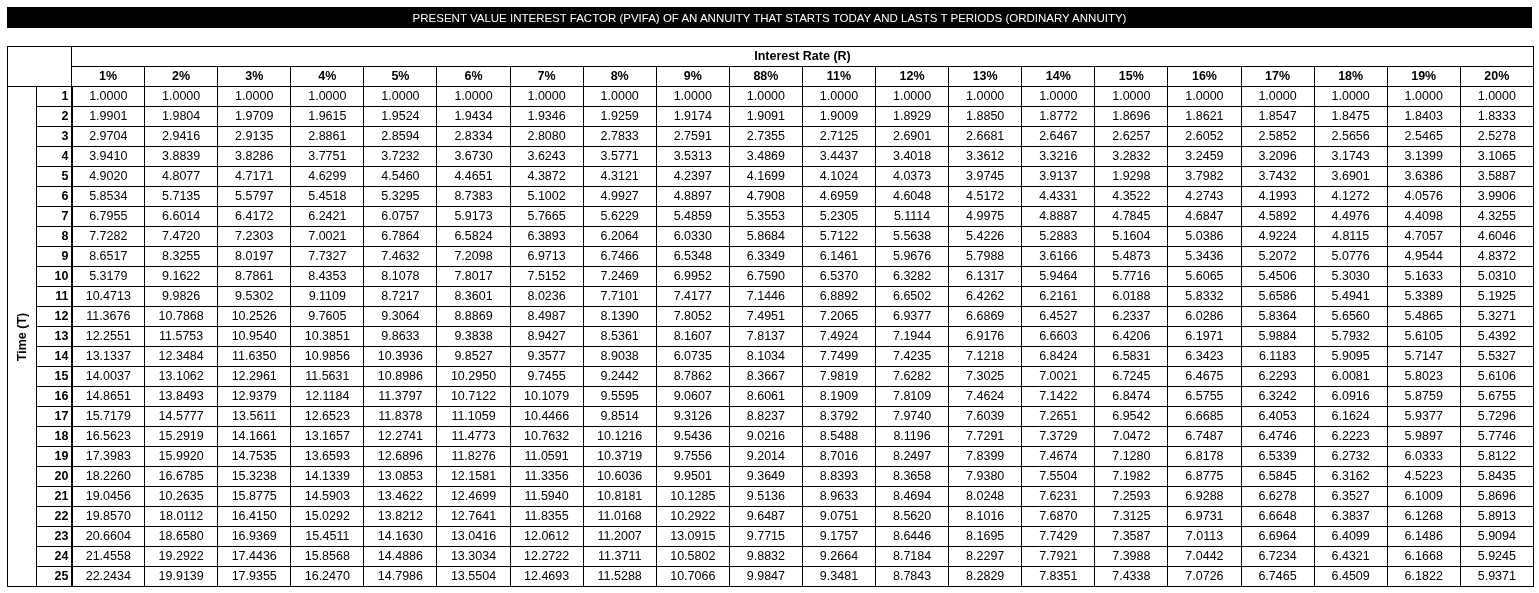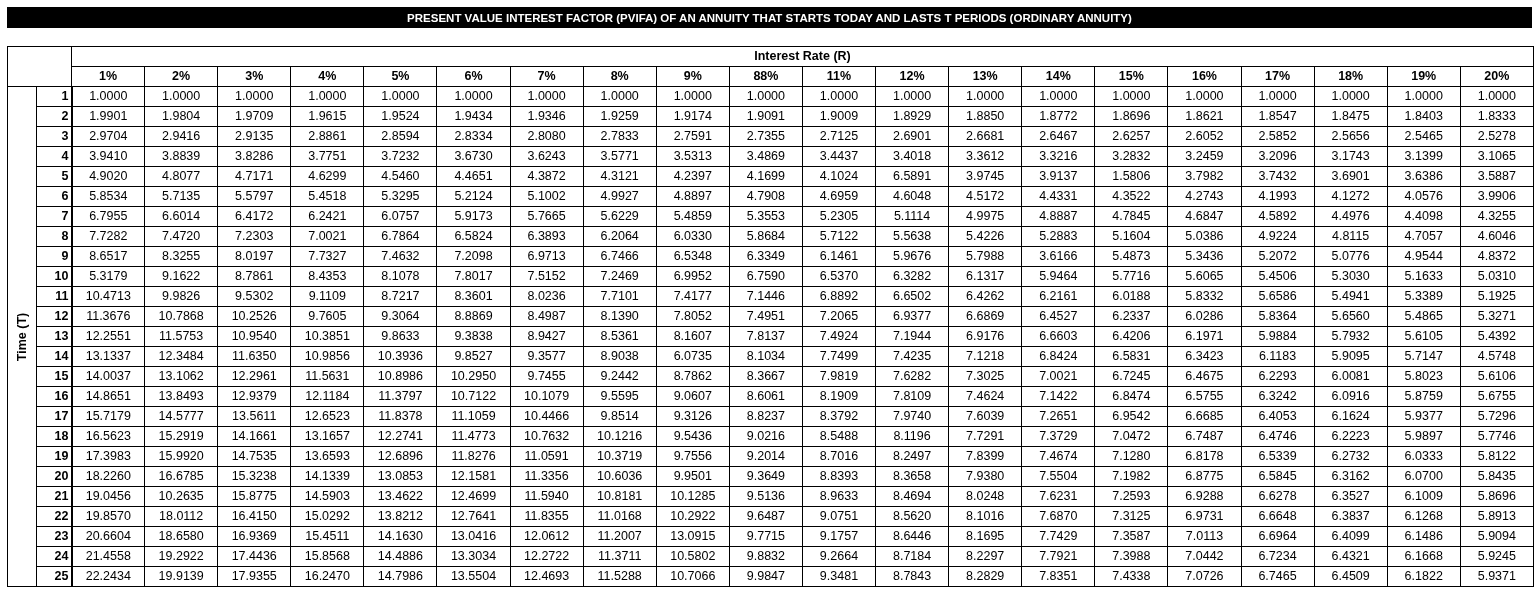--- a/index.html
+++ b/index.html
@@ -1,19 +1,19 @@
 <!DOCTYPE html>
 <html><head>
 <meta charset="utf-8">
 <style>
   html, body { margin: 0; padding: 0; background: #ffffff; }
   body { width: 1539px; height: 593px; position: relative; overflow: hidden;
          font-family: "Liberation Sans", sans-serif; color: #000; }
   .title-bar { position: absolute; left: 7px; top: 7px; width: 1525px; height: 21px;
-               background: #000; color: #fff; font-weight: bold; font-size: 11.5px;
+               background: #000; color: #fff; font-weight: normal; font-size: 11.5px;
                display: flex; align-items: center; justify-content: center;
                letter-spacing: 0px; }
   table.pvifa { position: absolute; left: 7px; top: 46px; border-collapse: collapse;
                 table-layout: fixed; width: 1526px; border-radius: 27px; }
   table.pvifa td, table.pvifa th { border: 1px solid #000; padding: 0; height: 19px;
                 font-size: 12.5px; text-align: center; line-height: 19px;
                 white-space: nowrap; overflow: hidden; }
   table.pvifa th { font-weight: bold; }
   .outer-left { border-left: 1.5px solid #000 !important; }
   .corner { border-right: 1.5px solid #000 !important; }
@@ -168,38 +168,38 @@
         <td class="val">4.8077</td>
         <td class="val">4.7171</td>
         <td class="val">4.6299</td>
         <td class="val">4.5460</td>
         <td class="val">4.4651</td>
         <td class="val">4.3872</td>
         <td class="val">4.3121</td>
         <td class="val">4.2397</td>
         <td class="val">4.1699</td>
         <td class="val">4.1024</td>
-        <td class="val">6.5891</td>
+        <td class="val">4.0373</td>
         <td class="val">3.9745</td>
         <td class="val">3.9137</td>
-        <td class="val">1.5806</td>
+        <td class="val">1.9298</td>
         <td class="val">3.7982</td>
         <td class="val">3.7432</td>
         <td class="val">3.6901</td>
         <td class="val">3.6386</td>
         <td class="val">3.5887</td>
       </tr>
       <tr>
         <td class="t-cell">6</td>
         <td class="val">5.8534</td>
         <td class="val">5.7135</td>
         <td class="val">5.5797</td>
         <td class="val">5.4518</td>
         <td class="val">5.3295</td>
-        <td class="val">5.2124</td>
+        <td class="val">8.7383</td>
         <td class="val">5.1002</td>
         <td class="val">4.9927</td>
         <td class="val">4.8897</td>
         <td class="val">4.7908</td>
         <td class="val">4.6959</td>
         <td class="val">4.6048</td>
         <td class="val">4.5172</td>
         <td class="val">4.4331</td>
         <td class="val">4.3522</td>
         <td class="val">4.2743</td>
@@ -383,21 +383,21 @@
         <td class="val">8.1034</td>
         <td class="val">7.7499</td>
         <td class="val">7.4235</td>
         <td class="val">7.1218</td>
         <td class="val">6.8424</td>
         <td class="val">6.5831</td>
         <td class="val">6.3423</td>
         <td class="val">6.1183</td>
         <td class="val">5.9095</td>
         <td class="val">5.7147</td>
-        <td class="val">4.5748</td>
+        <td class="val">5.5327</td>
       </tr>
       <tr>
         <td class="t-cell">15</td>
         <td class="val">14.0037</td>
         <td class="val">13.1062</td>
         <td class="val">12.2961</td>
         <td class="val">11.5631</td>
         <td class="val">10.8986</td>
         <td class="val">10.2950</td>
         <td class="val">9.7455</td>
@@ -520,21 +520,21 @@
         <td class="val">9.9501</td>
         <td class="val">9.3649</td>
         <td class="val">8.8393</td>
         <td class="val">8.3658</td>
         <td class="val">7.9380</td>
         <td class="val">7.5504</td>
         <td class="val">7.1982</td>
         <td class="val">6.8775</td>
         <td class="val">6.5845</td>
         <td class="val">6.3162</td>
-        <td class="val">6.0700</td>
+        <td class="val">4.5223</td>
         <td class="val">5.8435</td>
       </tr>
       <tr>
         <td class="t-cell">21</td>
         <td class="val">19.0456</td>
         <td class="val">10.2635</td>
         <td class="val">15.8775</td>
         <td class="val">14.5903</td>
         <td class="val">13.4622</td>
         <td class="val">12.4699</td>

